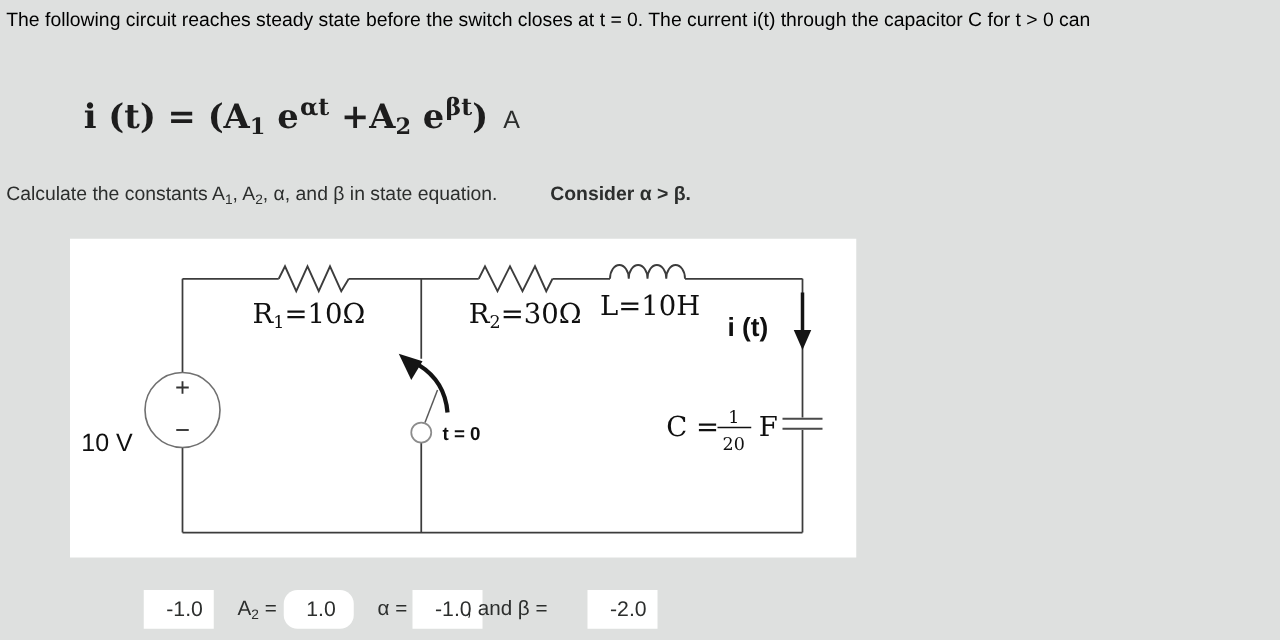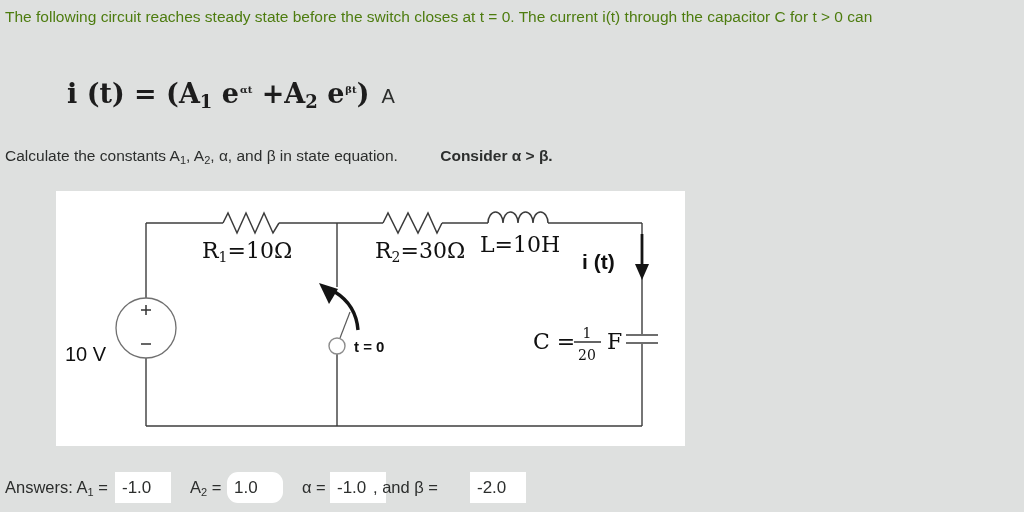--- a/index.html
+++ b/index.html
@@ -7,50 +7,50 @@
   body {
     position:relative;
     background:#dee0df;
     color:#2c2e2d;
     font-family:"Liberation Sans","DejaVu Sans",sans-serif;
     overflow:hidden;
   }
 
   .statement {
     position:absolute; left:5px; top:4px;
-    font-size:15.5px; line-height:25px; color:#4d7c0f;
+    font-size:15.5px; line-height:25px; color:#000000;
   }
 
   .equation {
     position:absolute; left:67px; top:78px;
     font-family:"DejaVu Serif","Liberation Serif",serif;
     font-weight:700; font-size:27px; color:#1d1d1d; white-space:nowrap;
   }
   .equation sub { font-size:18px; vertical-align:-5px; line-height:0; }
-  .equation sup { font-size:10px; vertical-align:10px; line-height:0; margin-left:1px; }
+  .equation sup { font-size:19px; vertical-align:10px; line-height:0; margin-left:1px; }
   .equation .unit {
     font-family:"Liberation Sans","DejaVu Sans",sans-serif;
     font-weight:400; font-size:20px; margin-left:12px; color:#2c2e2d;
   }
 
   .instruction { position:absolute; left:5px; top:147px; font-size:15.5px; }
   .instruction sub { font-size:11px; vertical-align:-3px; }
   .instruction .bold { font-weight:700;margin-left:38px; }
 
   .panel {
     position:absolute; left:56px; top:191px;
     width:629px; height:255px; background:#ffffff;
   }
 
   .answers { position:absolute; left:0; top:472px; width:1024px; height:31px; font-size:16.5px; }
   .answers .lbl { position:absolute; top:0; height:31px; line-height:31px; white-space:pre; }
   .answers sub { font-size:11px; vertical-align:-3px; }
   .answer-box {
     position:absolute; top:0; height:31px; width:56px;
-    background:#ffffff; line-height:31px; padding-left:7px;
+    background:#ffffff; line-height:31px; padding-left:18px;
     font-size:17px; color:#2c2e2d;
   }
   #ans-lbl1 { left:5px; }   #ans-box1 { left:115px; }
   #ans-lbl2 { left:190px; } #ans-box2 { left:227px;border-radius:11px; }
   #ans-lbl3 { left:302px; } #ans-box3 { left:330px; }
   #ans-lbl4 { left:373px; } #ans-box4 { left:470px; }
 
   svg text { fill:#101010; }
   .serif-lbl { font-family:"DejaVu Serif","Liberation Serif",serif; }
   .sans-lbl  { font-family:"Liberation Sans","DejaVu Sans",sans-serif; }
@@ -124,21 +124,20 @@
 
     <text class="serif-lbl" x="477" y="158" font-size="22"><tspan>C =</tspan></text>
     <text class="serif-lbl" x="531" y="147" font-size="14" text-anchor="middle"><tspan>1</tspan></text>
     <path d="M518,151 H545" stroke="#101010" stroke-width="1.3"></path>
     <text class="serif-lbl" x="531" y="169" font-size="14" text-anchor="middle"><tspan>20</tspan></text>
     <text class="serif-lbl" x="551" y="158" font-size="22"><tspan>F</tspan></text>
   </svg>
 </div>
 
 <div class="answers">
-  <span class="lbl" id="ans-lbl1"><span>Answers: A</span><sub>1</sub><span> = </span></span>
   <div class="answer-box" id="ans-box1">-1.0</div>
 
   <span class="lbl" id="ans-lbl2"><span>A</span><sub>2</sub><span> = </span></span>
   <div class="answer-box" id="ans-box2">1.0</div>
 
   <span class="lbl" id="ans-lbl3">α = </span>
   <div class="answer-box" id="ans-box3">-1.0</div>
 
   <span class="lbl" id="ans-lbl4">, and β = </span>
   <div class="answer-box" id="ans-box4">-2.0</div>

